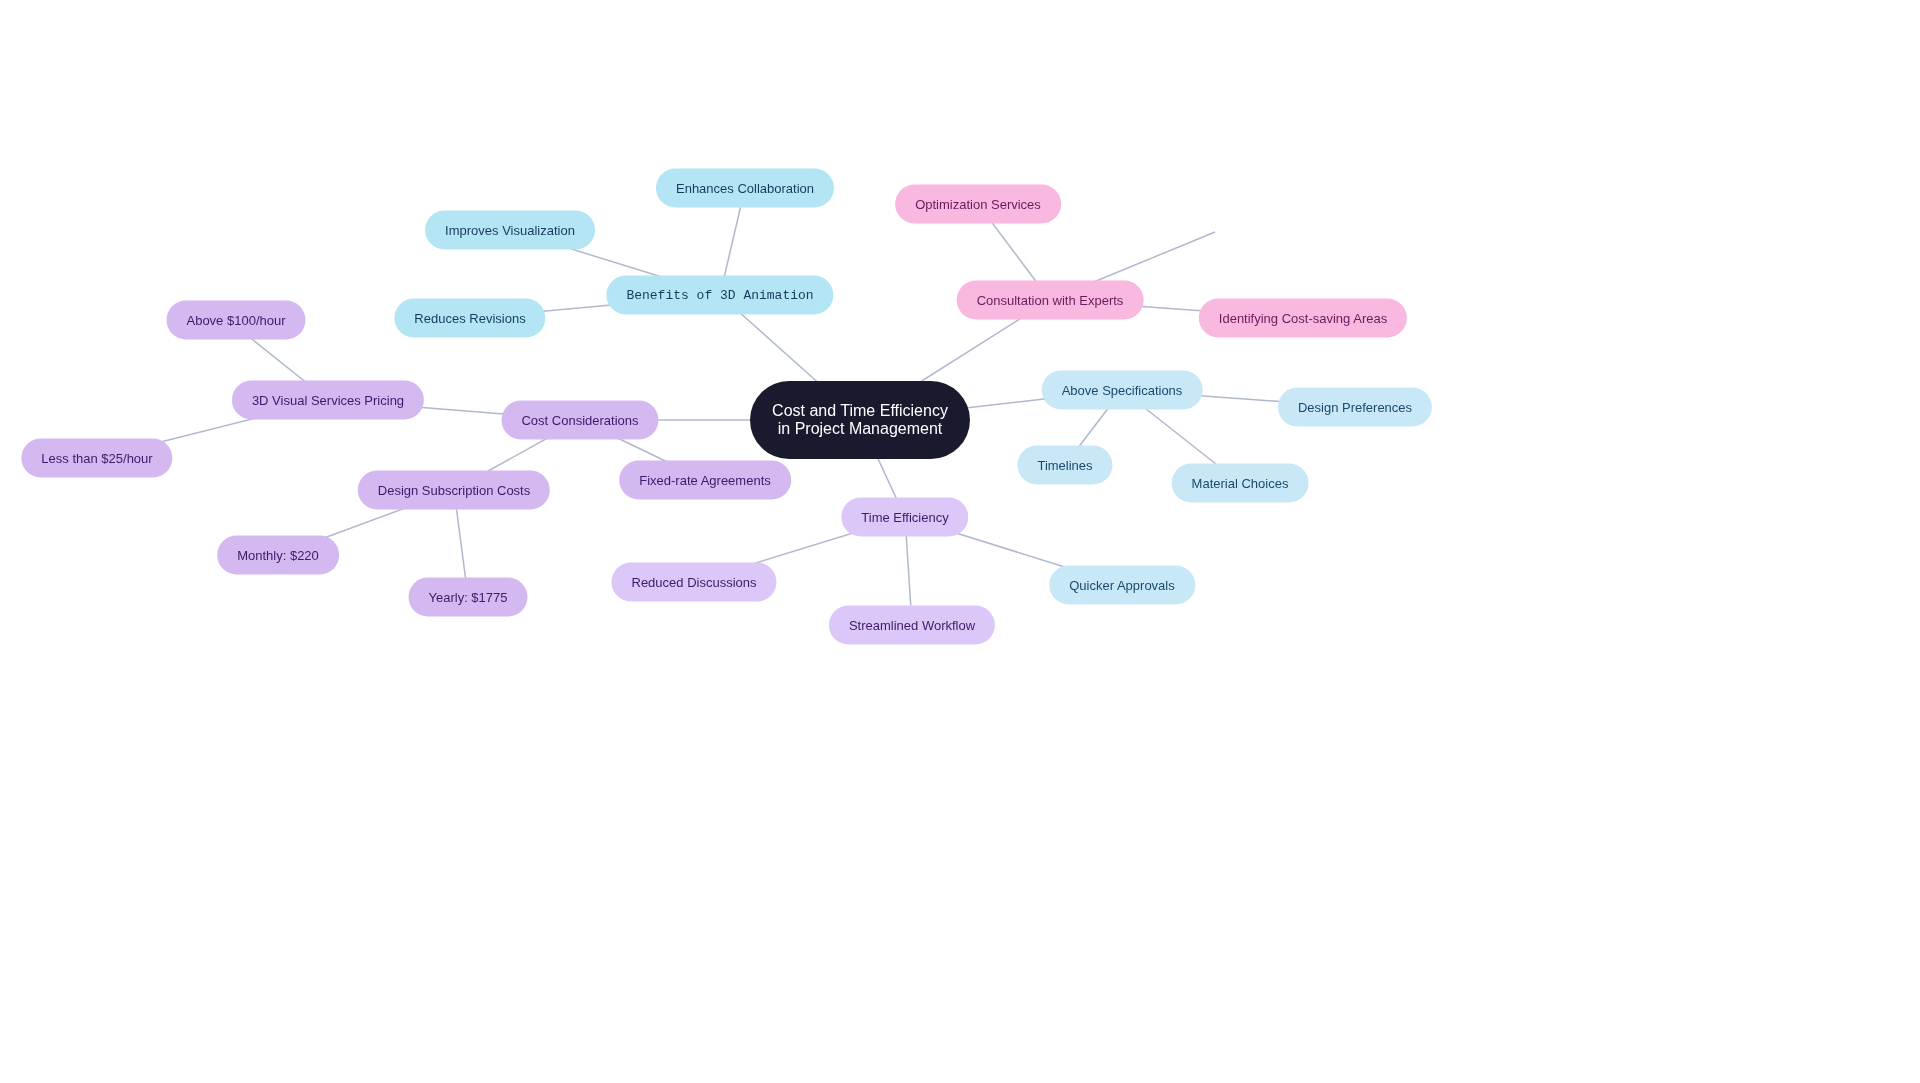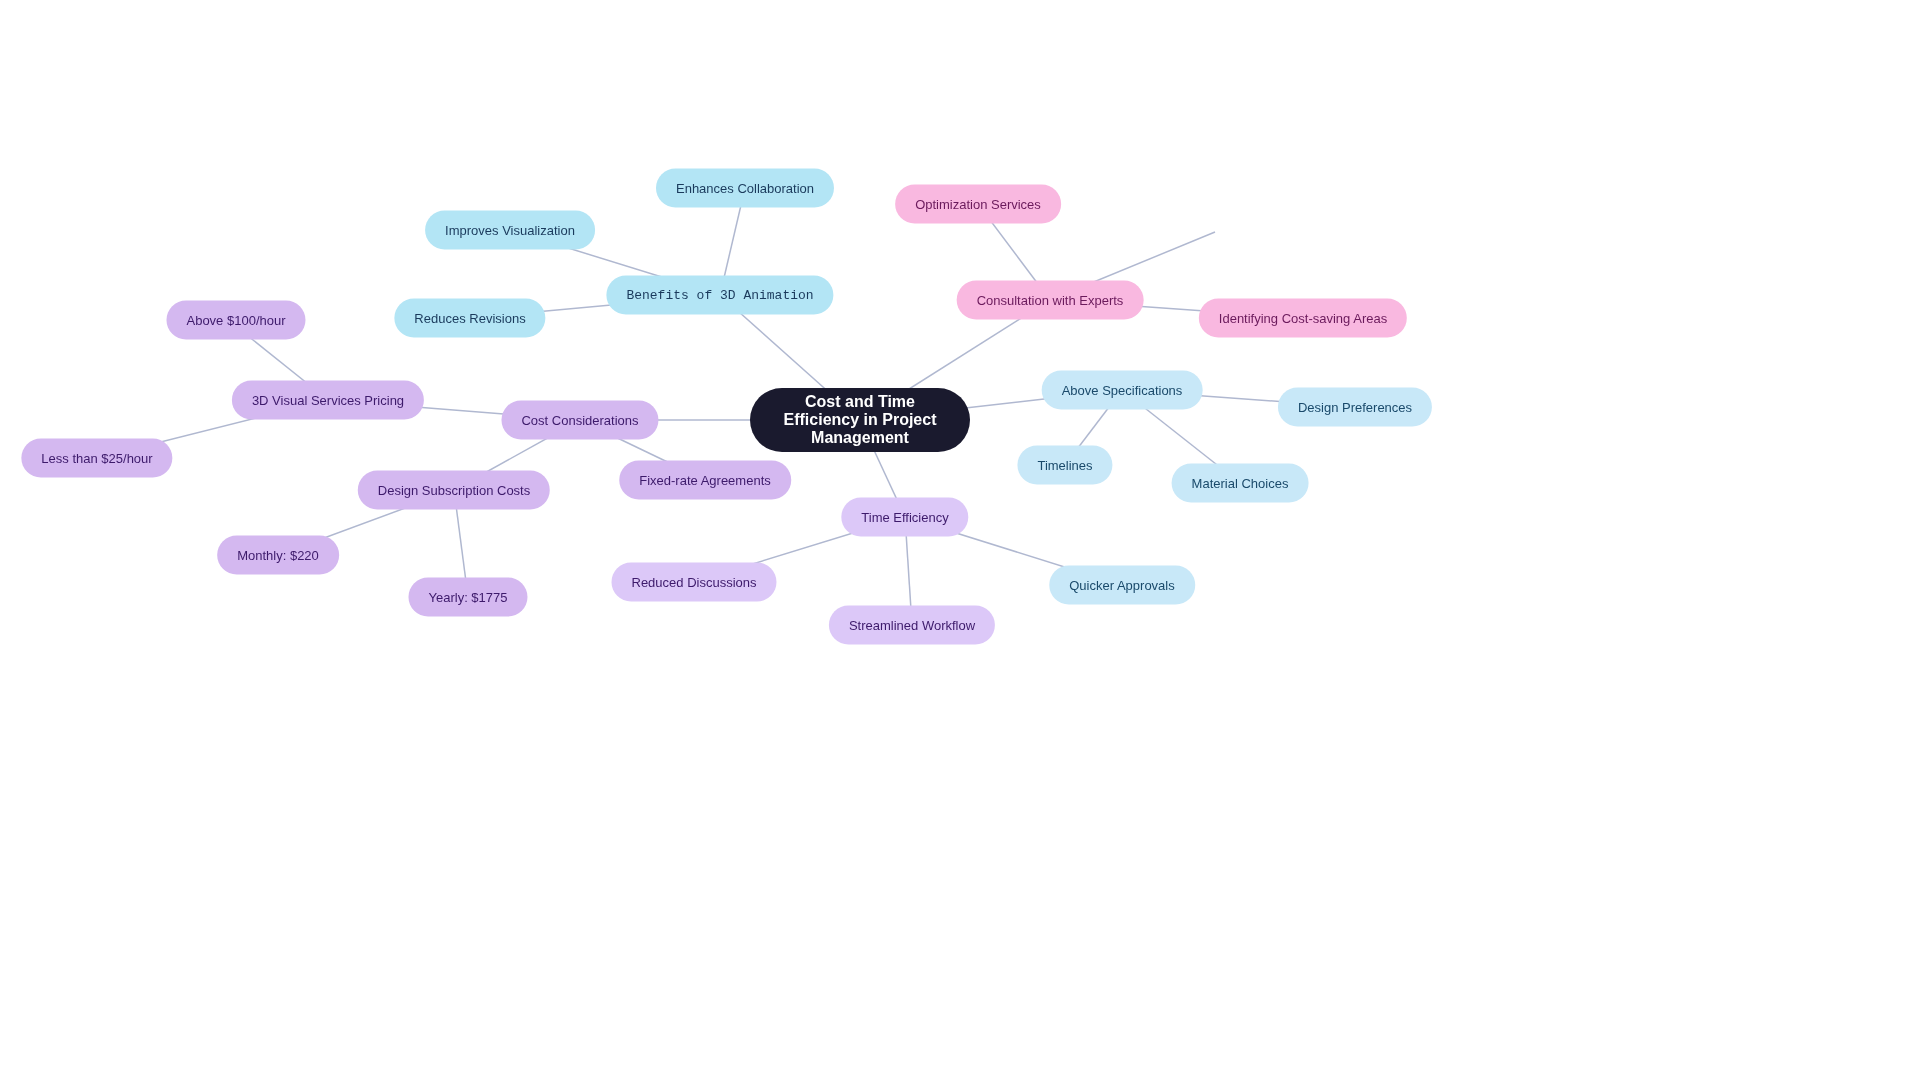--- a/index.html
+++ b/index.html
@@ -33,23 +33,23 @@
       font-size: 13px;
       font-weight: 500;
       padding: 12px 20px;
       transform: translate(-50%, -50%);
       cursor: pointer;
     }
     .node-center {
       background: #1a1a2e;
       color: #ffffff;
       font-size: 16px;
-      font-weight: 700;
+      font-weight: 400;
       width: 220px;
-      height: 64px;
+      height: 78px;
       border-radius: 40px;
     }
     .node-blue {
       background: #b3e5f5;
       color: #1a3a5c;
       border: none;
     }
     .node-pink {
       background: #f9b8e0;
       color: #6b1a5c;

